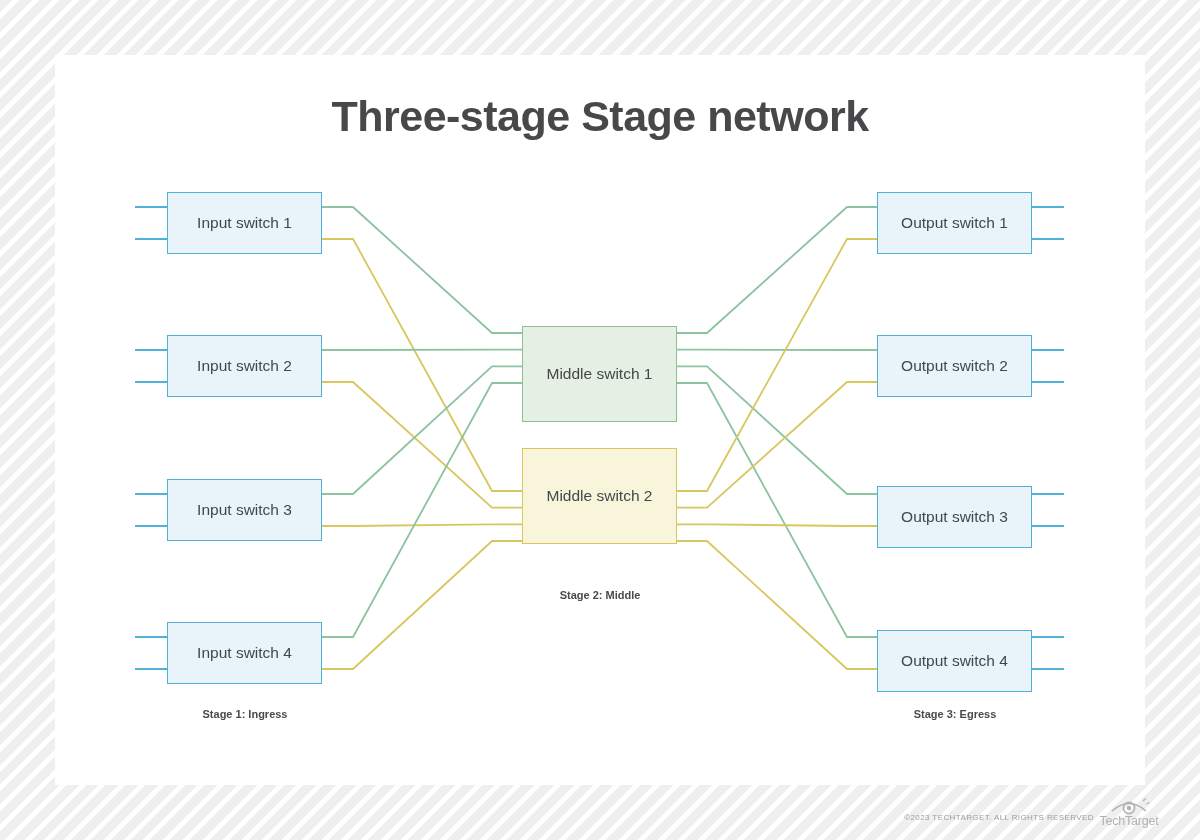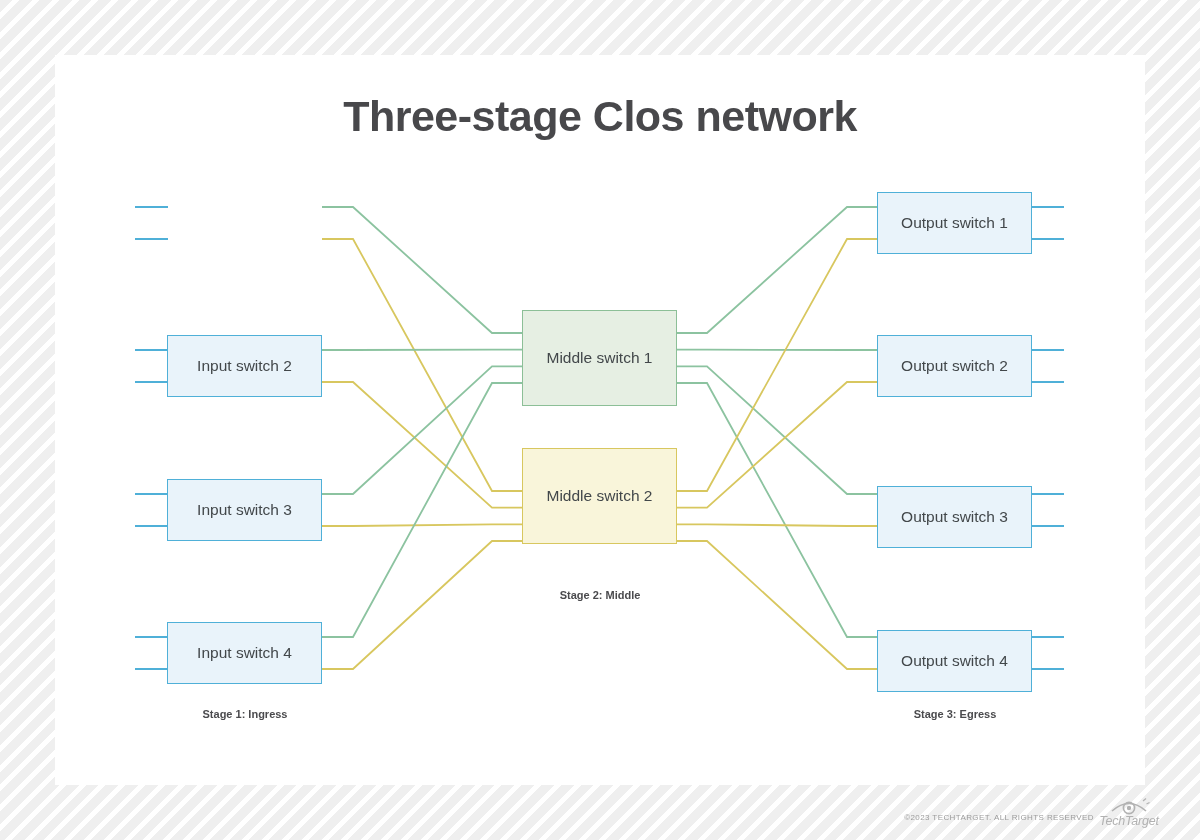--- a/index.html
+++ b/index.html
@@ -32,21 +32,21 @@
   .stage-label{
     position:absolute;z-index:4;transform:translateX(-50%);
     font-size:11px;font-weight:bold;color:#4a4a4d;white-space:nowrap;
   }
   .copyright{
     position:absolute;top:813px;right:106px;z-index:4;
     font-size:8px;letter-spacing:0.4px;color:#9c9c9c;white-space:nowrap;padding-left:28px;
   }
   .logo{
     position:absolute;left:1103px;top:795px;width:52px;z-index:4;
-    display:flex;flex-direction:column;align-items:center;font-style:italic;
+    display:flex;flex-direction:column;align-items:center;
   }
   .logo-text{font-size:12.5px;color:#b2b2b2;letter-spacing:-0.2px;margin-top:-1px;}
 </style>
 </head>
 <body>
 
 <div class="page">
   <div class="card"></div>
 
   <svg id="wires" width="1200" height="840" viewBox="0 0 1200 840">
@@ -77,27 +77,28 @@
       <polyline points="676,333 707,333 847,207 878,207" fill="none" stroke="#8cc3a0" stroke-width="1.8"></polyline>
       <polyline points="676,349.67 707,349.67 847,350 878,350" fill="none" stroke="#8cc3a0" stroke-width="1.8"></polyline>
       <polyline points="676,366.33 707,366.33 847,494 878,494" fill="none" stroke="#8cc3a0" stroke-width="1.8"></polyline>
       <polyline points="676,383 707,383 847,637 878,637" fill="none" stroke="#8cc3a0" stroke-width="1.8"></polyline>
       <polyline points="676,491 707,491 847,239 878,239" fill="none" stroke="#d8c75f" stroke-width="1.8"></polyline>
       <polyline points="676,507.67 707,507.67 847,382 878,382" fill="none" stroke="#d8c75f" stroke-width="1.8"></polyline>
       <polyline points="676,524.33 707,524.33 847,526 878,526" fill="none" stroke="#d8c75f" stroke-width="1.8"></polyline>
       <polyline points="676,541 707,541 847,669 878,669" fill="none" stroke="#d8c75f" stroke-width="1.8"></polyline>
     </svg>
 
-  <h1 class="diagram-title">Three-stage Clos network</h1>
+  <h1 class="diagram-title">Three-stage Stage network</h1>
 
+  <div class="node io" style="left:167px;top:192px">Input switch 1</div>
   <div class="node io" style="left:167px;top:335px">Input switch 2</div>
   <div class="node io" style="left:167px;top:479px">Input switch 3</div>
   <div class="node io" style="left:167px;top:622px">Input switch 4</div>
 
-  <div class="node mid mid1" style="left:522px;top:310px">Middle switch 1</div>
+  <div class="node mid mid1" style="left:522px;top:326px">Middle switch 1</div>
   <div class="node mid mid2" style="left:522px;top:448px">Middle switch 2</div>
 
   <div class="node io" style="left:877px;top:192px">Output switch 1</div>
   <div class="node io" style="left:877px;top:335px">Output switch 2</div>
   <div class="node io" style="left:877px;top:486px">Output switch 3</div>
   <div class="node io" style="left:877px;top:630px">Output switch 4</div>
 
   <div class="stage-label" style="left:245px;top:708px">Stage 1: Ingress</div>
   <div class="stage-label" style="left:600px;top:589px">Stage 2: Middle</div>
   <div class="stage-label" style="left:955px;top:708px">Stage 3: Egress</div>

